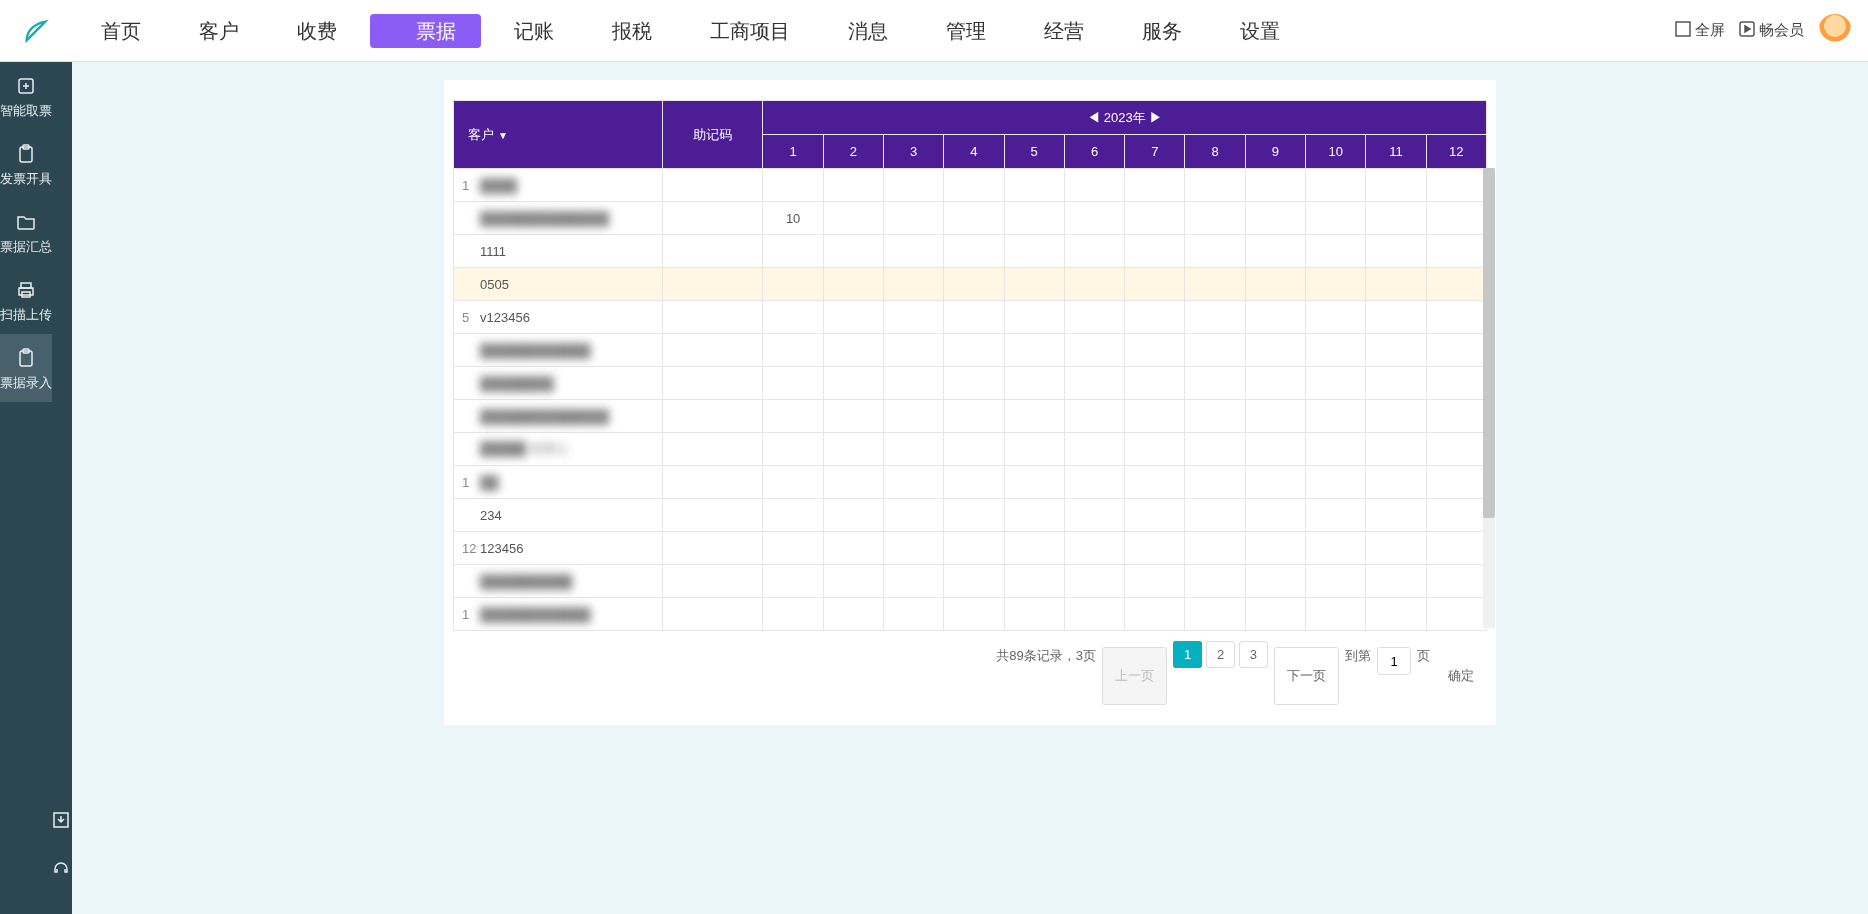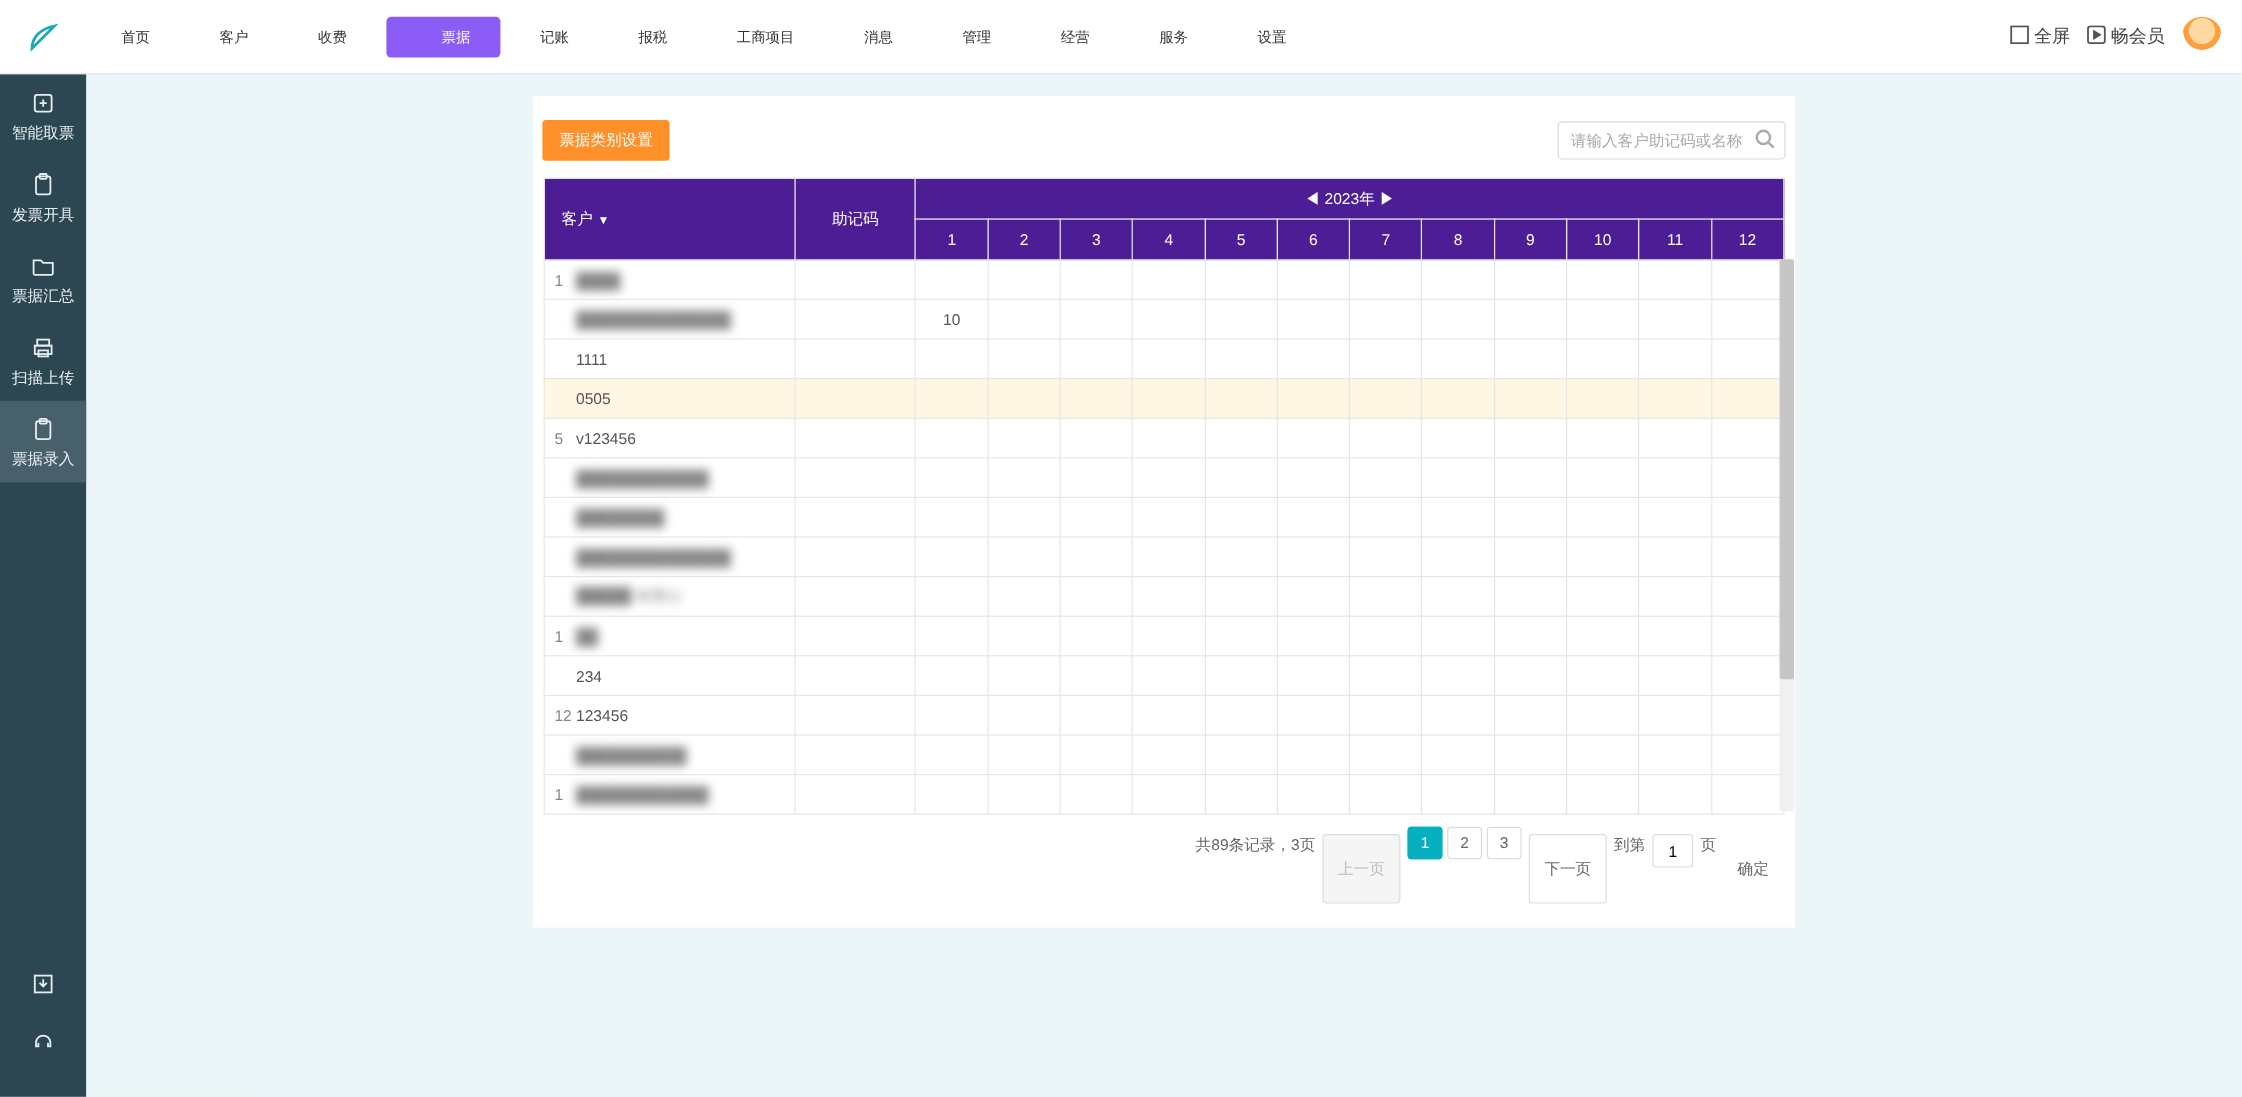--- a/index.html
+++ b/index.html
@@ -3,28 +3,28 @@
 <meta charset="utf-8">
 <style>
 * { margin: 0; padding: 0; box-sizing: border-box; font-family: "Microsoft YaHei", -apple-system, sans-serif; }
 html, body { width: 100%; height: 100%; background: #f5f5f5; overflow: hidden; }
 
 
 .topnav { height: 62px; background: #fff; display: flex; align-items: center; border-bottom: 1px solid #e0e0e0; }
 .logo { width: 72px; height: 62px; display: flex; align-items: center; justify-content: center; color: #19a9b8; }
 .logo svg { width: 28px; height: 28px; }
 .nav-items { display: flex; gap: 0; flex: 1; }
-.nav-item { padding: 0 25px; height: 34px; line-height: 34px; font-size: 12px; color: #333; cursor: pointer; border-radius: 4px; margin: 0 4px; }
+.nav-item { padding: 0 25px; height: 34px; line-height: 34px; font-size: 20px; color: #333; cursor: pointer; border-radius: 4px; margin: 0 4px; }
 .nav-item.active { background: #8b5cf6; color: #fff; padding-left: 46px; }
 .nav-right { display: flex; align-items: center; gap: 14px; padding-right: 16px; }
 .nav-rbtn { display: flex; align-items: center; gap: 4px; font-size: 15px; color: #444; cursor: pointer; }
 .avatar { width: 34px; height: 34px; border-radius: 50%; background: radial-gradient(circle at 50% 35%, #ffd9a0 38%, #ff9e3d 40%, #ff9e3d 55%, transparent 57%); position: relative; }
 
 
-.sidebar { position: absolute; top: 62px; left: 0; bottom: 0; width: 72px; background: #2d4752; display: flex; flex-direction: column; color: #e8eef0; }
+.sidebar { position: absolute; top: 62px; left: 0; bottom: 0; width: 72px; background: #2d4752; display: flex; color: #e8eef0; }
 .side-item { padding: 12px 0 10px; text-align: center; font-size: 13px; cursor: pointer; }
 .side-item.active { background: #48606b; }
 .side-item .icon { height: 24px; display: flex; align-items: center; justify-content: center; margin-bottom: 4px; }
 .side-bottom { margin-top: auto; padding-bottom: 20px; }
 .side-bottom .side-item { padding: 10px 0; }
 
 
 .main { position: absolute; top: 62px; left: 72px; right: 0; bottom: 0; background: #eaf6f7; overflow: auto; padding: 18px 0 0 0; }
 .panel { background: #fff; margin: 0 auto; width: 1052px; padding: 20px 0 20px 0; }
 .panel-head { display: flex; align-items: center; justify-content: space-between; padding: 0 8px 14px 8px; }
@@ -164,30 +164,20 @@
           <svg width="18" height="18" viewBox="0 0 18 18" fill="none" stroke="#e8eef0" stroke-width="1.5">
             <path d="M3 10a6 6 0 1112 0v3h-2v-3m-8 0v3H3v-3"></path>
           </svg>
         </div>
       </div>
   </div>
 </div>
 
 <div class="main">
   <div class="panel">
-    <div class="panel-head">
-      <button class="btn-orange">票据类别设置</button>
-      <div class="search-wrap">
-        <input class="search-input" placeholder="请输入客户助记码或名称" style="">
-        <span class="search-icon"><svg width="18" height="18" viewBox="0 0 18 18" fill="none" stroke="#aaa" stroke-width="2">
-              <circle cx="7.5" cy="7.5" r="5.5"></circle>
-              <path d="M12 12l4 4"></path>
-            </svg></span>
-      </div>
-    </div>
 
     <div class="tbl-wrap">
       <table>
         <colgroup>
           <col class="cust-col">
             <col class="mnem-col">
           <col class="mon-col">
             <col class="mon-col">
             <col class="mon-col">
             <col class="mon-col">

